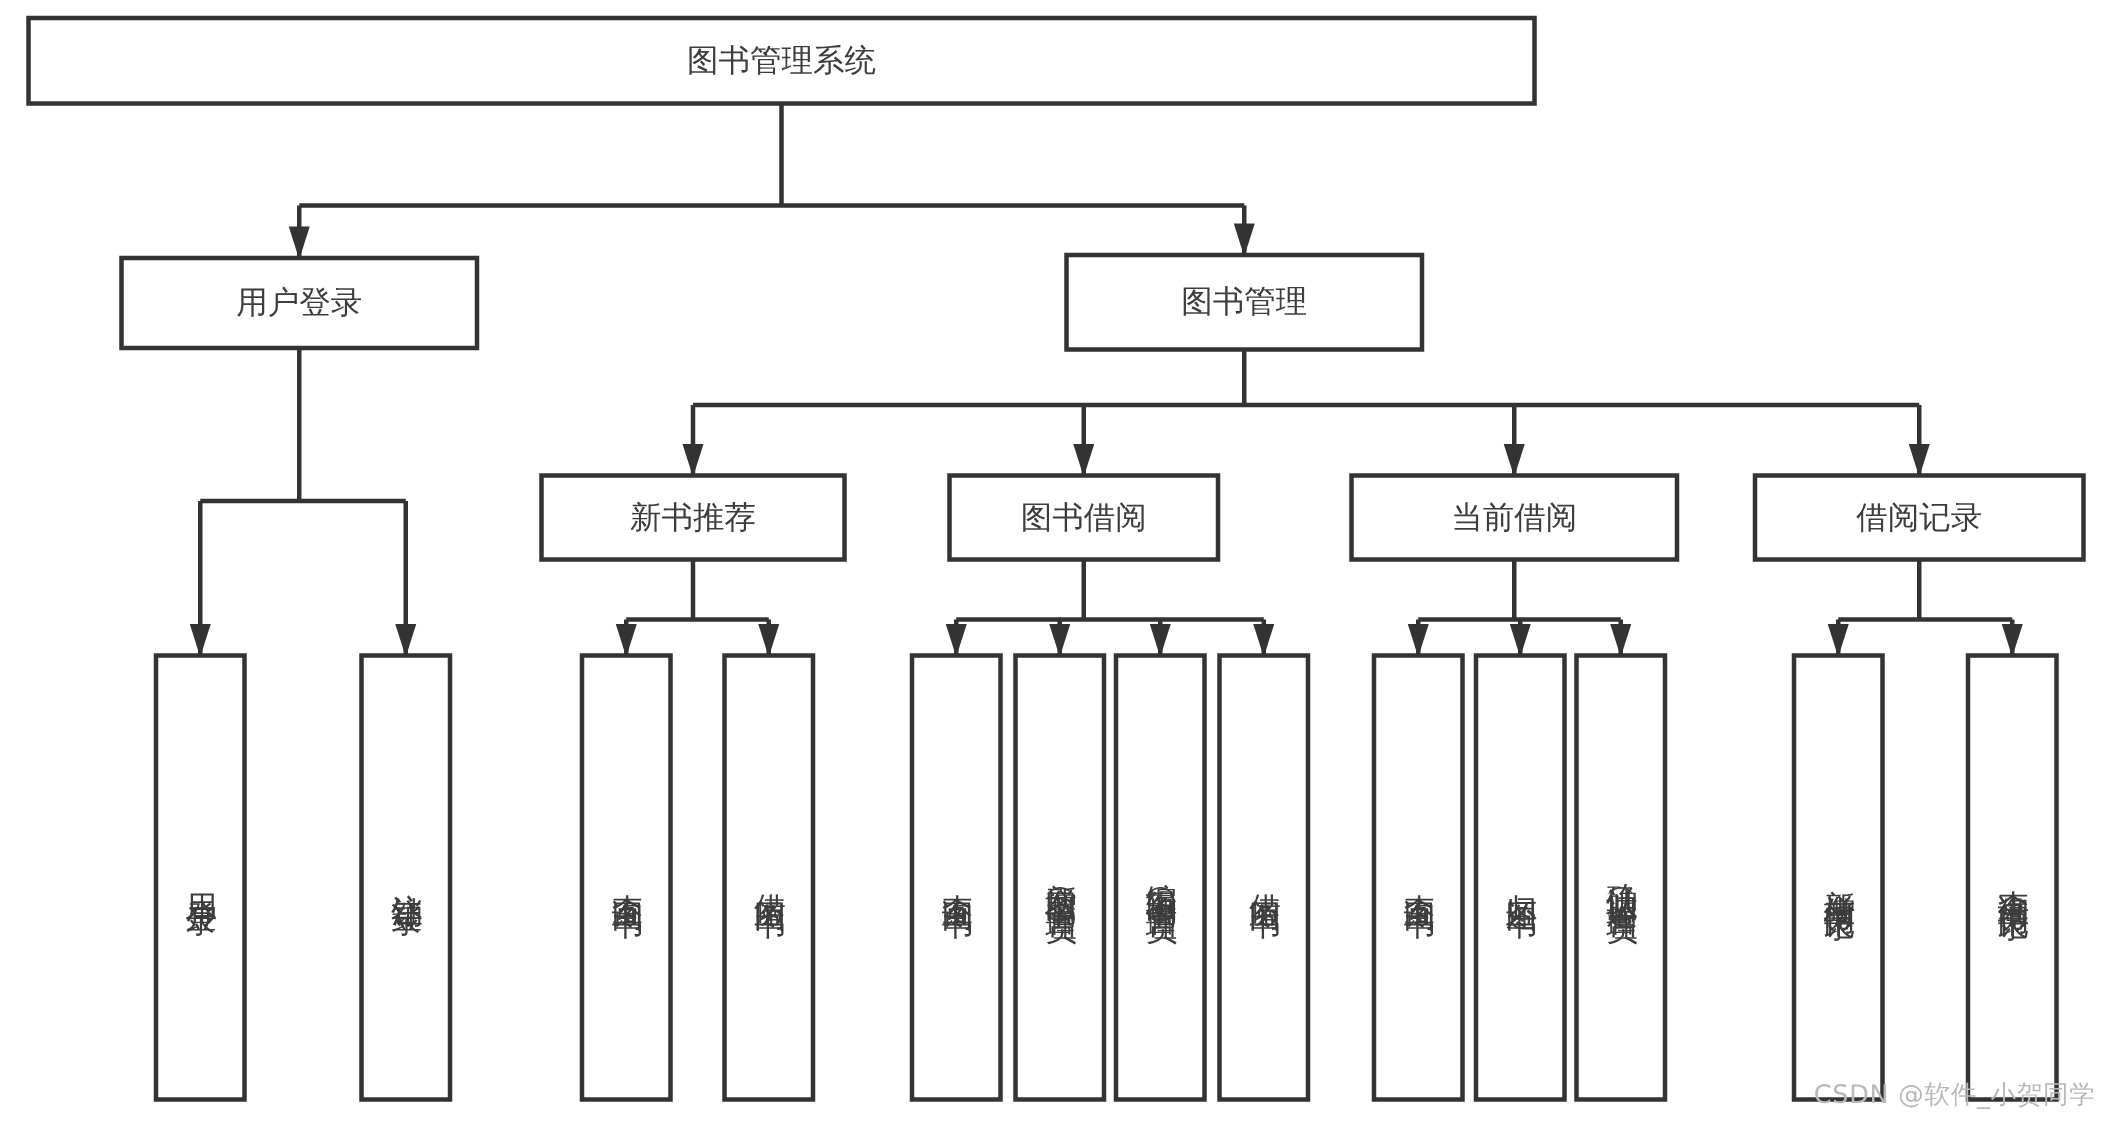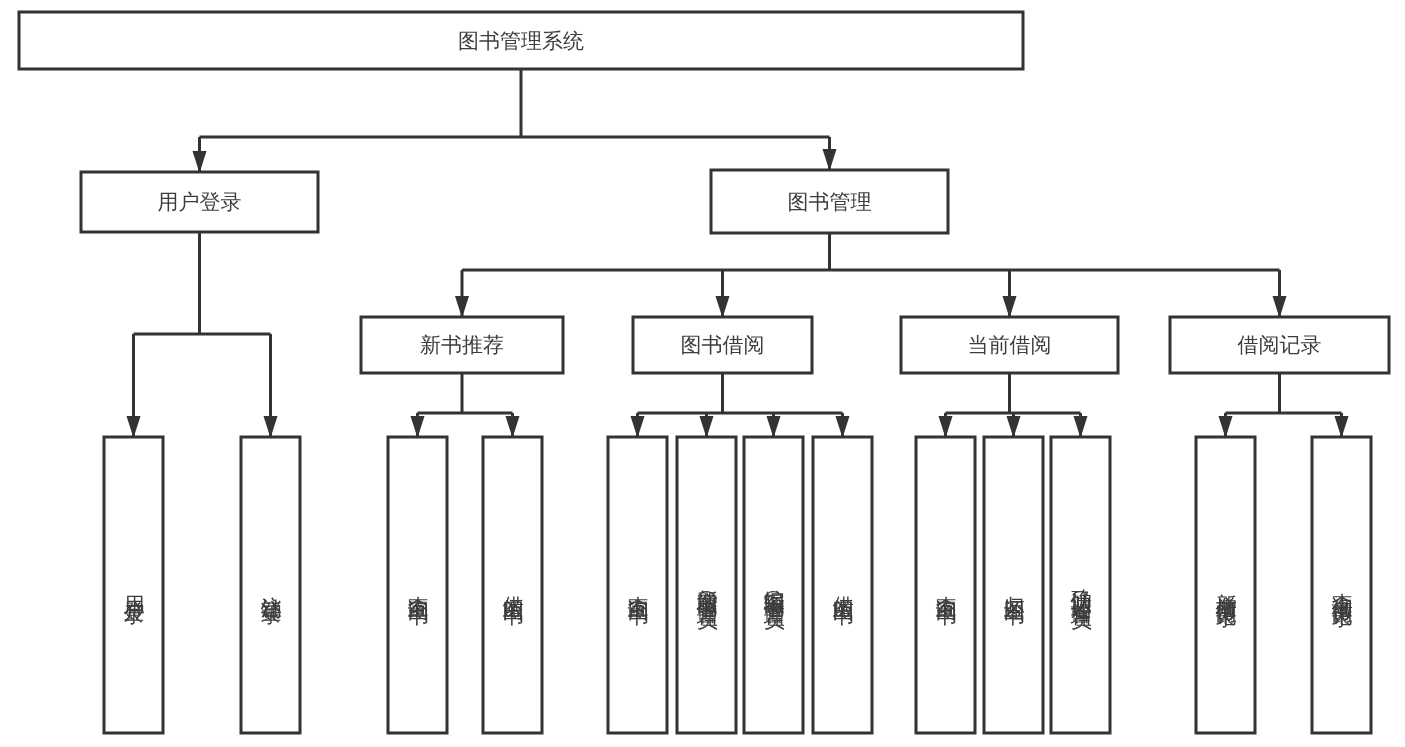--- a/index.html
+++ b/index.html
@@ -148,14 +148,15 @@
       <div class="leaf-label-wrap" style="left: 677px; top: 437px; width: 59px; height: 296px;">新增图书（管理员）</div>
       <div class="leaf-label-wrap" style="left: 744px; top: 437px; width: 59px; height: 296px;">编辑图书（管理员）</div>
       <div class="leaf-label-wrap" style="left: 813px; top: 437px; width: 59px; height: 296px;">借阅图书</div>
       <div class="leaf-label-wrap" style="left: 916px; top: 437px; width: 59px; height: 296px;">查询图书</div>
       <div class="leaf-label-wrap" style="left: 984px; top: 437px; width: 59px; height: 296px;">归还图书</div>
       <div class="leaf-label-wrap" style="left: 1051px; top: 437px; width: 59px; height: 296px;">确认归还（管理员）</div>
       <div class="leaf-label-wrap" style="left: 1196px; top: 437px; width: 59px; height: 296px;">新增借阅记录</div>
       <div class="leaf-label-wrap" style="left: 1312px; top: 437px; width: 59px; height: 296px;">查询借阅记录</div>
     </div>
 
+  <div class="watermark">CSDN @软件_小贺同学</div>
 
 </div>
 
 </body></html>

